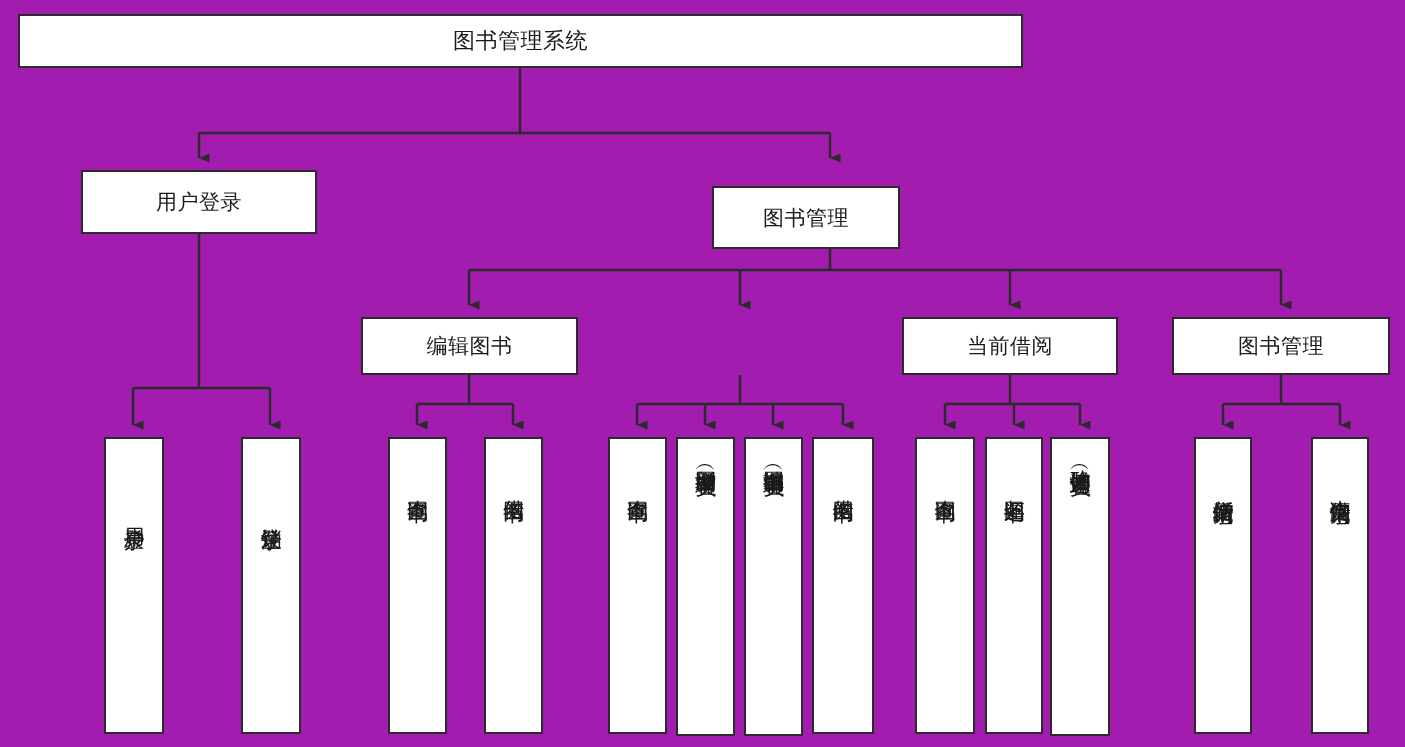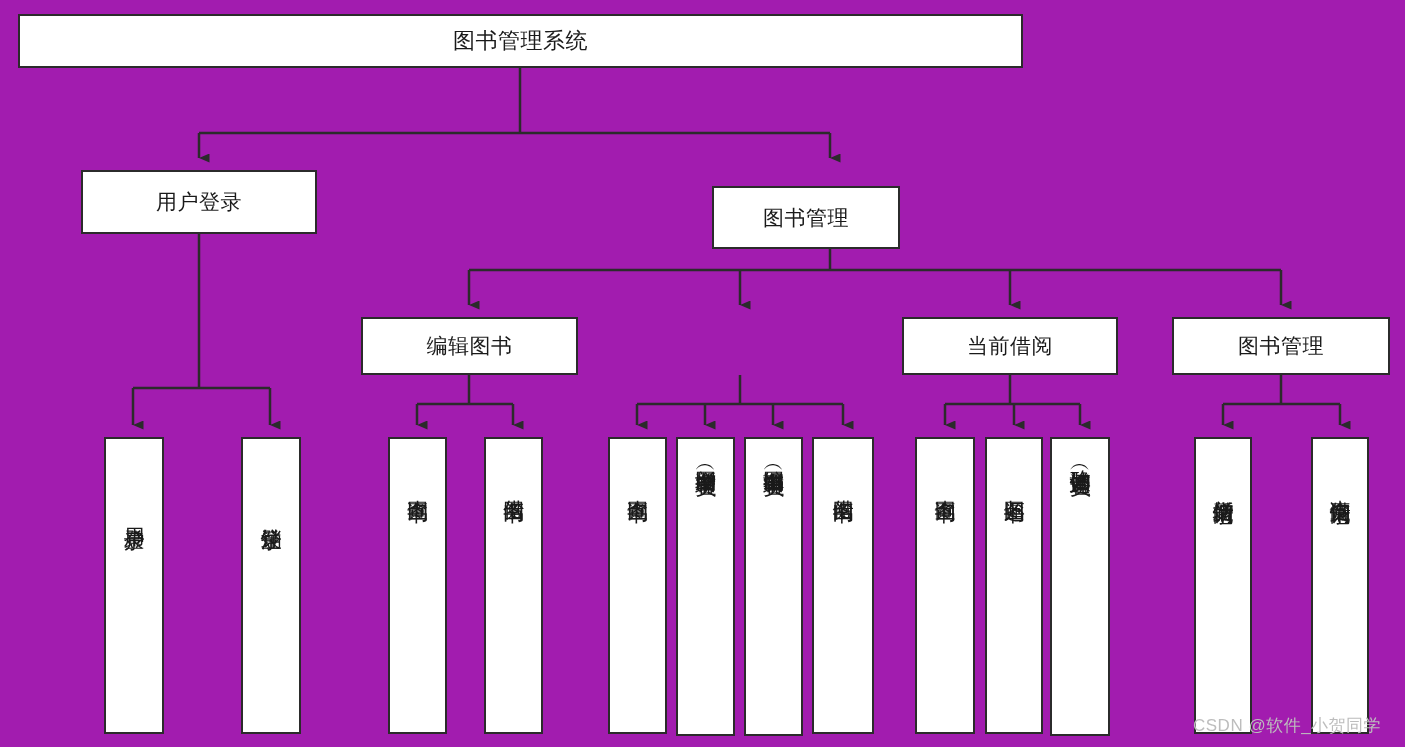--- a/index.html
+++ b/index.html
@@ -196,15 +196,14 @@
     <span class="node-label">确认归还（管理员）</span>
   </div>
 
   <div class="node v mid2" style="left:1194px; top:437px; width:58px; height:297px;">
     <span class="node-label">新增借阅记录</span>
   </div>
   <div class="node v mid2" style="left:1311px; top:437px; width:58px; height:297px;">
     <span class="node-label">查询借阅记录</span>
   </div>
 
-  <div class="watermark" style="left:1193px; top:714px;">CSDN @软件_小贺同学</div>
 
 </div>
 
 </body></html>

